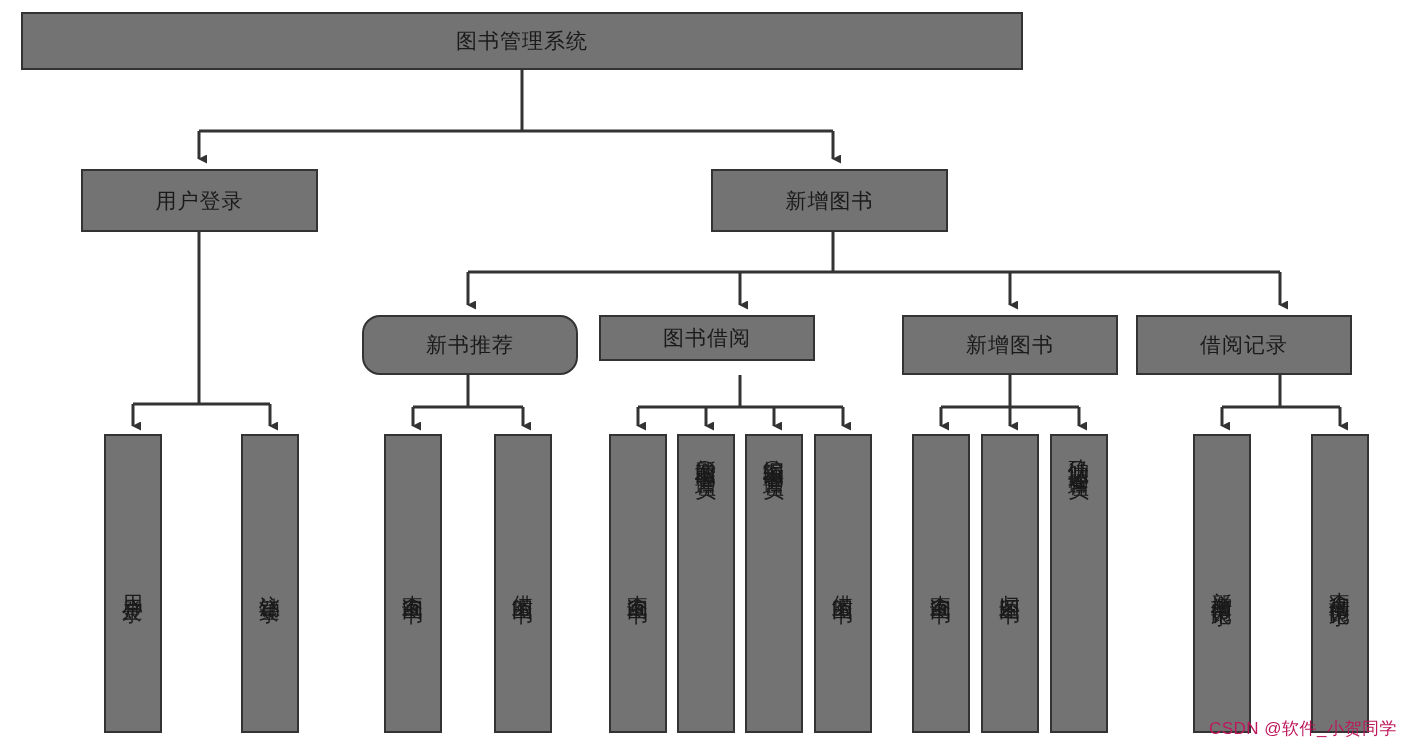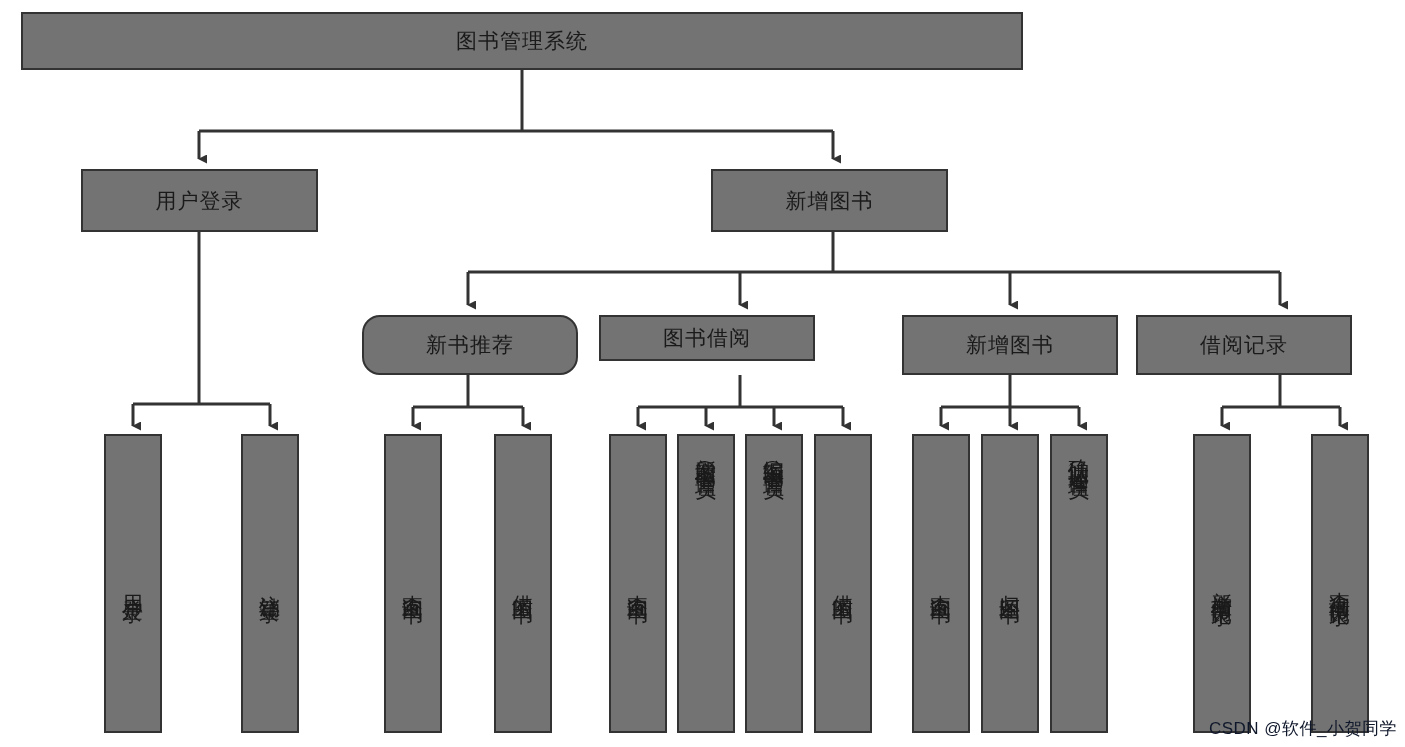--- a/index.html
+++ b/index.html
@@ -56,21 +56,21 @@
     margin: 0 auto;
   }
   .node.vertical.align-center {
     align-items: center;
   }
   .watermark {
     position: absolute;
     right: 8px;
     bottom: 7px;
     font-size: 17px;
-    color: #0f172a;
+    color: #be185d;
     letter-spacing: 0.5px;
     z-index: 5;
     white-space: nowrap;
   }
 </style>
 </head>
 <body>
 
 <div id="diagram-root">
 

